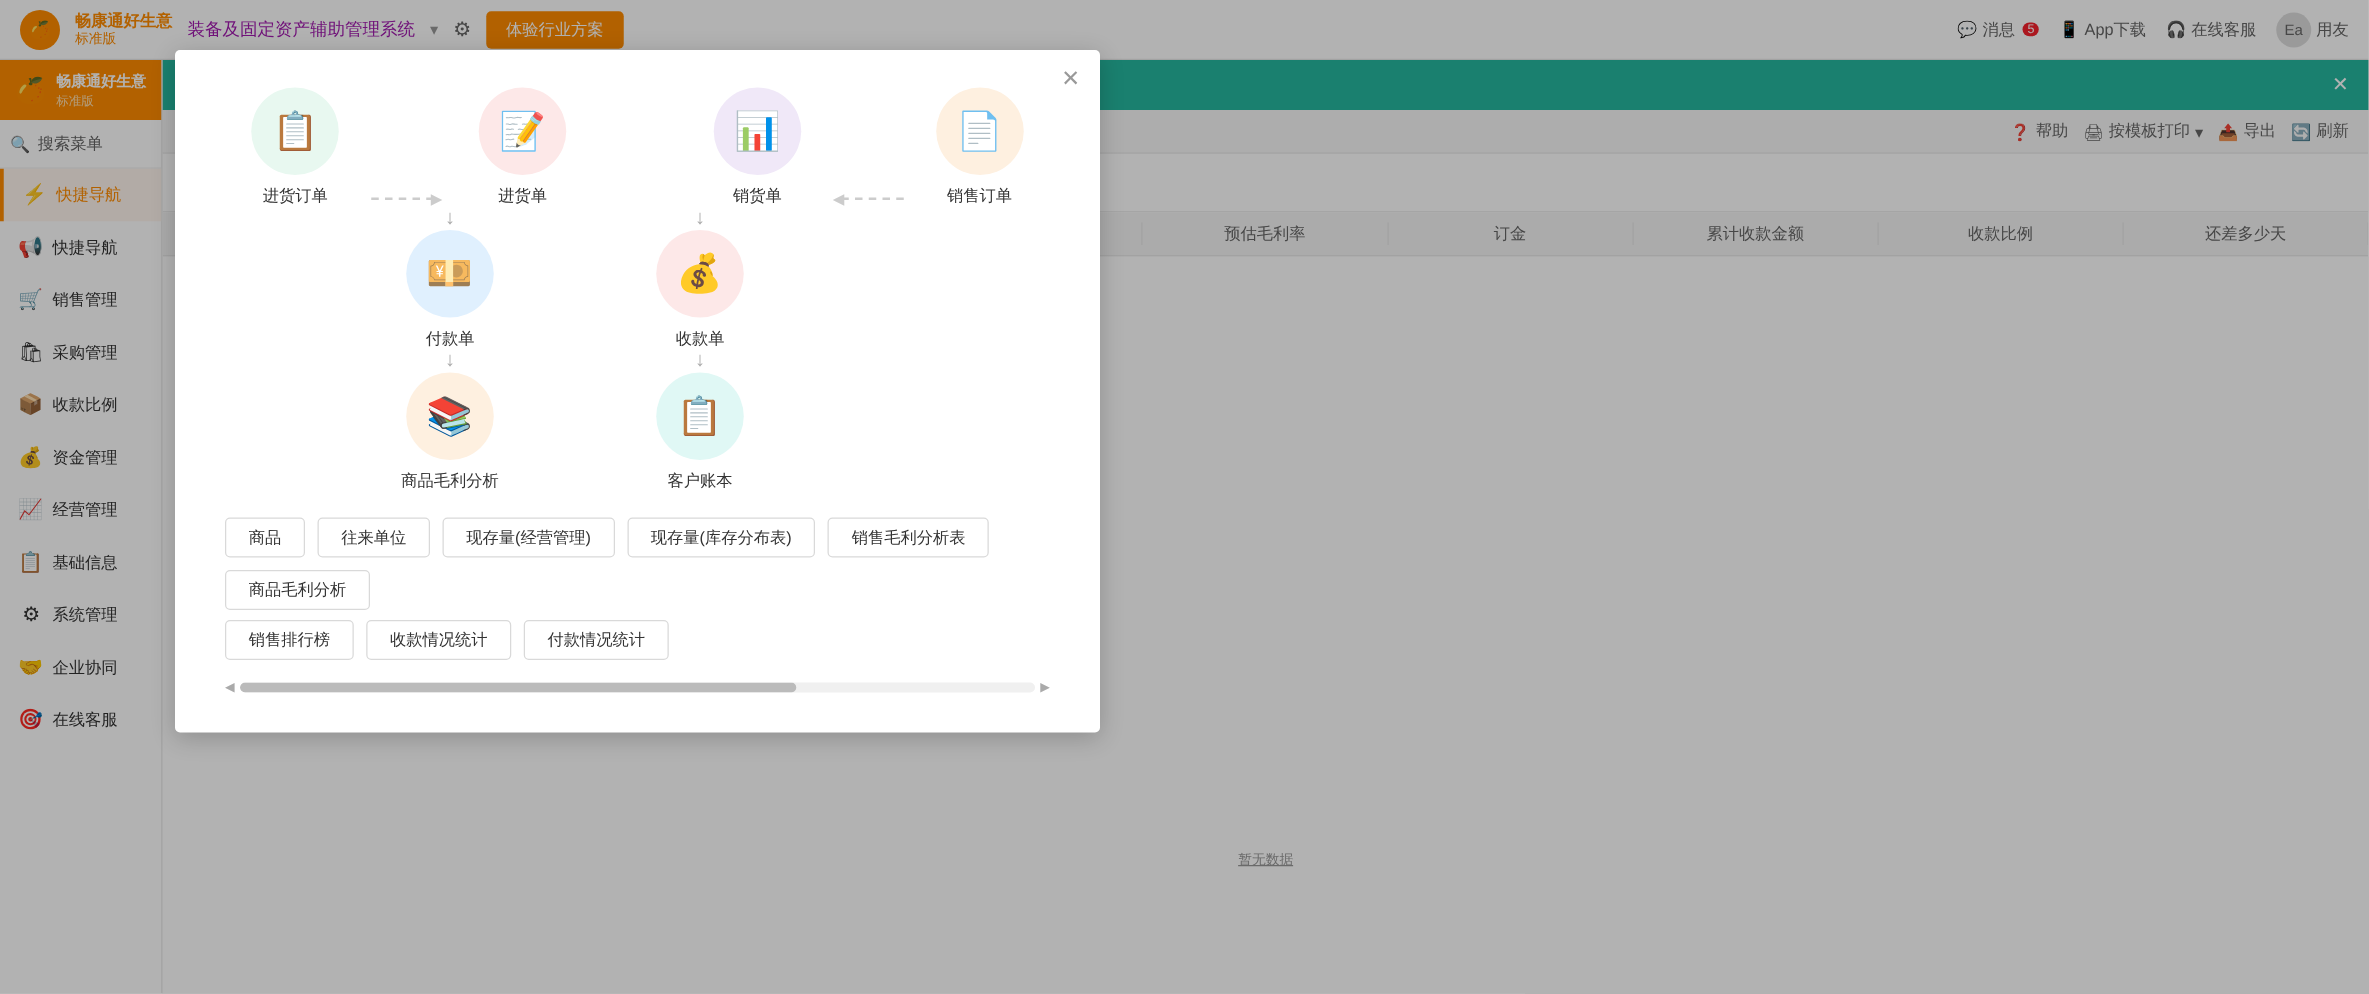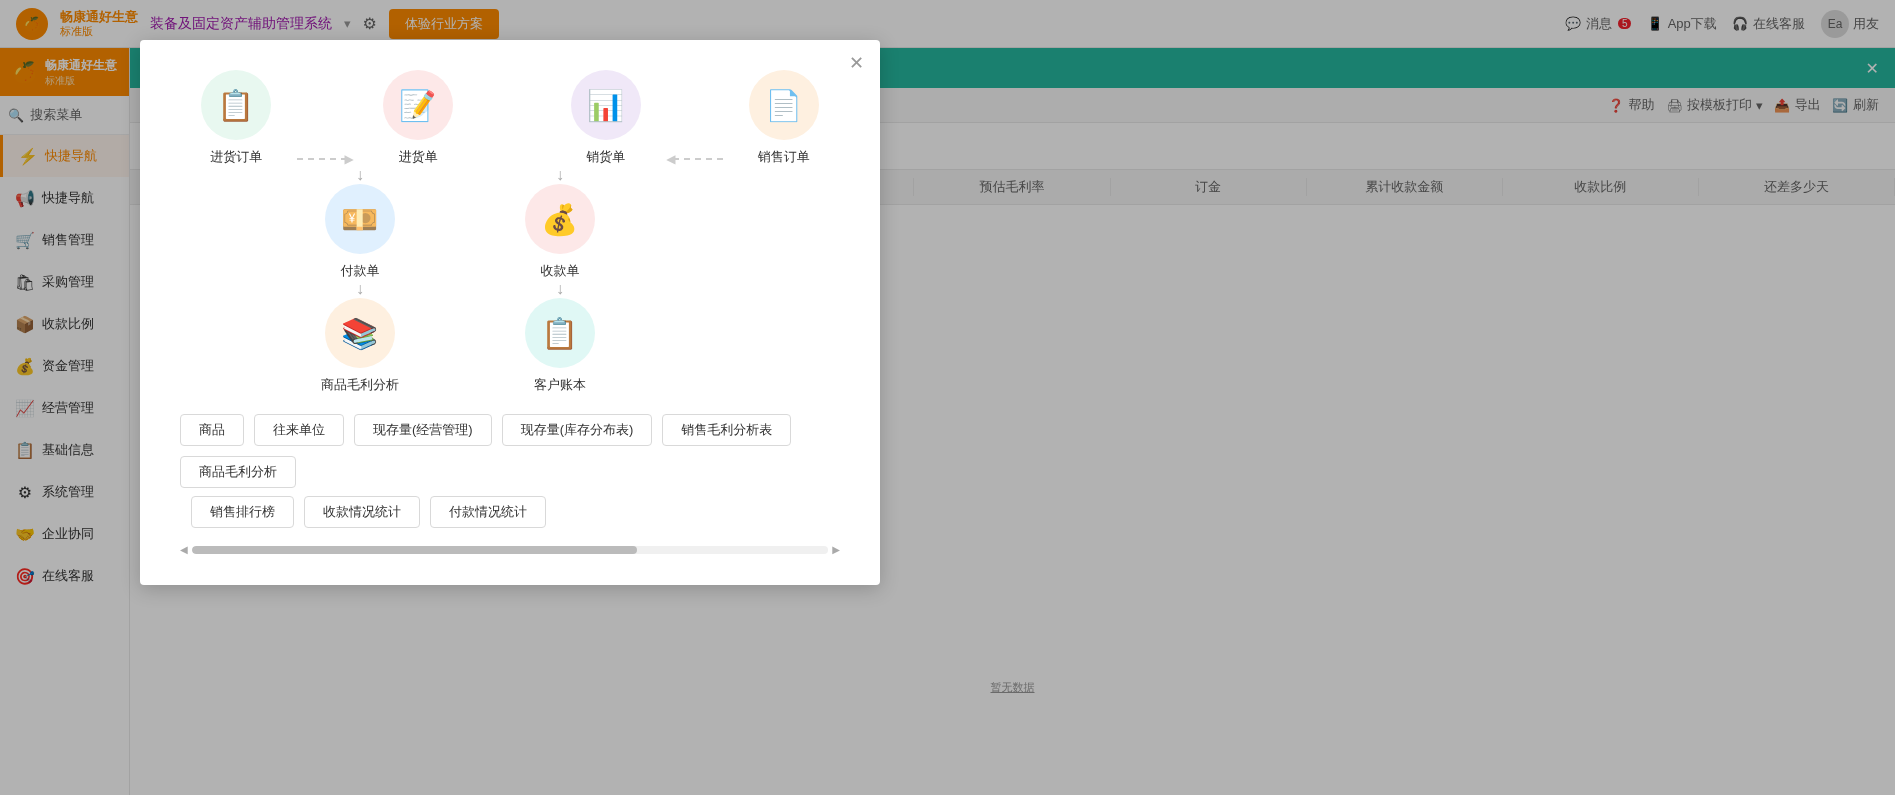--- a/index.html
+++ b/index.html
@@ -352,21 +352,21 @@
 
     <div class="common-section">
       <div class="common-btns">
         <button class="common-btn">商品</button>
         <button class="common-btn">往来单位</button>
         <button class="common-btn">现存量(经营管理)</button>
         <button class="common-btn">现存量(库存分布表)</button>
         <button class="common-btn">销售毛利分析表</button>
         <button class="common-btn">商品毛利分析</button>
       </div>
-      <div class="common-btns" style="margin-top:8px;margin-left:11px;">
+      <div class="common-btns" style="margin-top:8px;">
         <button class="common-btn">销售排行榜</button>
         <button class="common-btn">收款情况统计</button>
         <button class="common-btn">付款情况统计</button>
       </div>
     </div>
 
     <div style="margin-top:16px;">
       <div style="display:flex;align-items:center;gap:4px;">
         <span style="color:#aaa;font-size:10px;cursor:pointer;">◀</span>
         <div style="flex:1;height:8px;background:#f0f0f0;border-radius:4px;overflow:hidden;">

